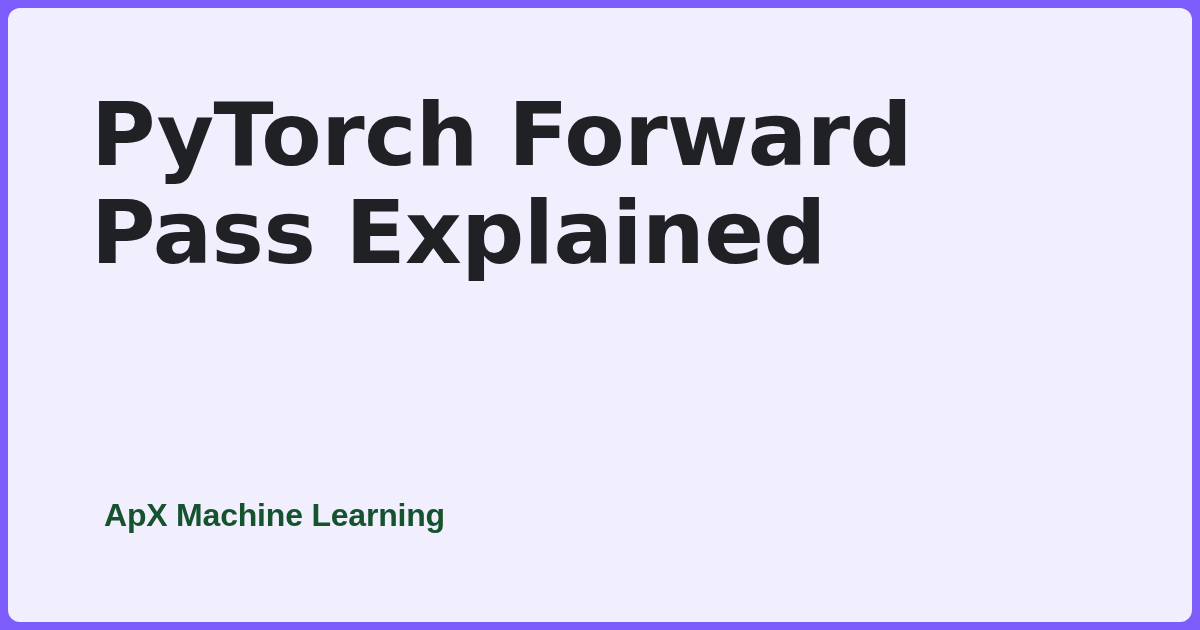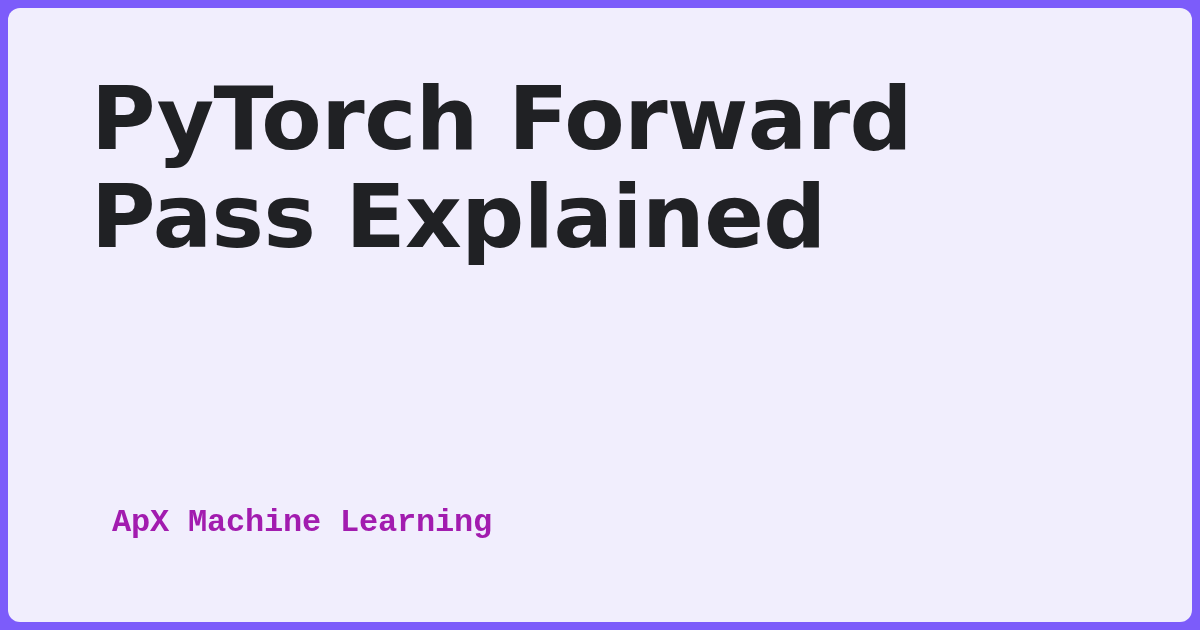--- a/index.html
+++ b/index.html
@@ -42,48 +42,48 @@
     left: 83px;
     top: 0;
     right: 60px;
     bottom: 0;
     display: flex;
     flex-direction: column;
     justify-content: flex-start;
   }
 
   #title-block {
-    margin-top: 62px;
+    margin-top: 78px;
   }
 
   #card-title {
     margin: 0;
     font-family: "DejaVu Sans", sans-serif;
     font-size: 88px;
     line-height: 98px;
     font-weight: 700;
     letter-spacing: -0.5px;
     color: #202124;
     max-width: 910px;
   }
 
   #byline-block {
     position: absolute;
     left: 8px;
     top: 483px;
   }
 
   #card-byline {
-    margin: 13px;
-    font-family: Liberation Mono, monospace;
+    margin: 5px;
+    font-family: Liberation Sans, sans-serif;
     font-size: 32px;
     line-height: 38px;
     font-weight: 700;
     letter-spacing: -0.2px;
-    color: #a21caf;
+    color: #14532d;
     white-space: nowrap;
   }
 </style>
 </head>
 <body>
 
 <div id="og-card">
   <div id="card-surface">
 
     <div id="content">

